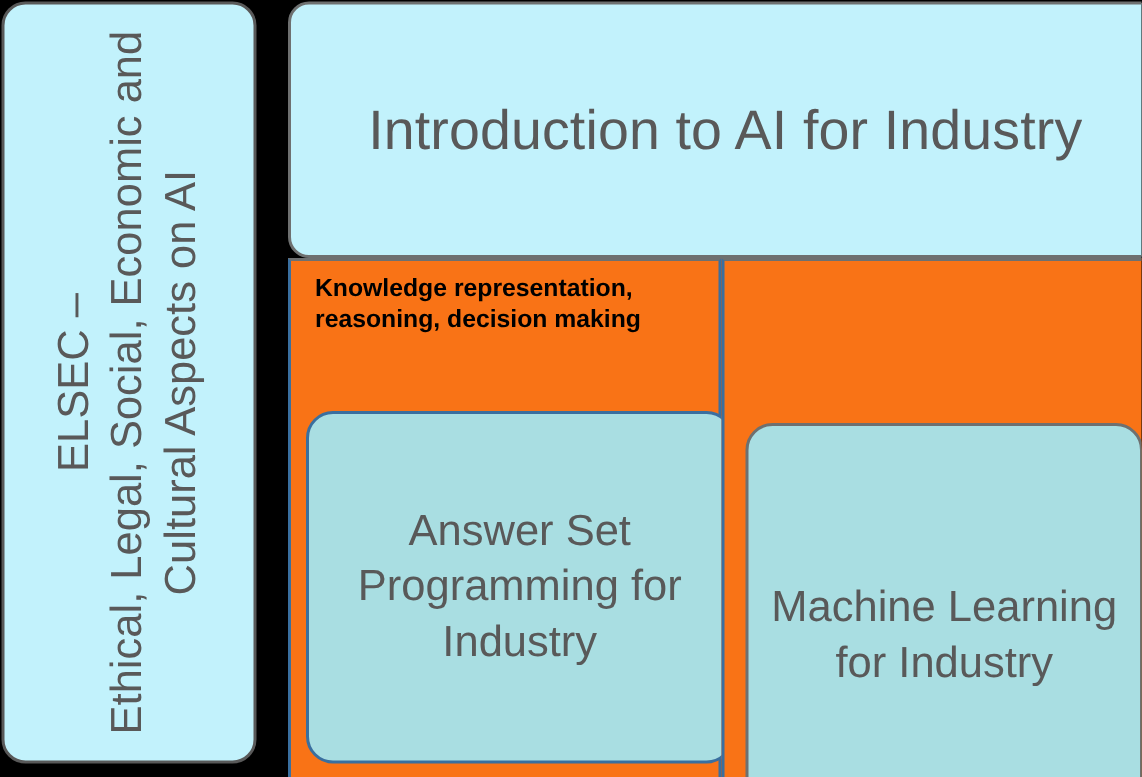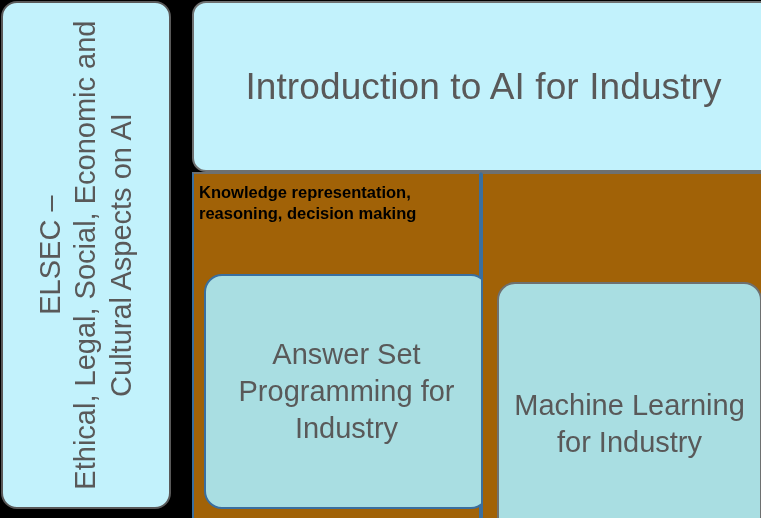--- a/index.html
+++ b/index.html
@@ -84,24 +84,24 @@
     text-align: center;
     letter-spacing: 0.1px;
   }
 
   
   .column {
     position: absolute;
     top: 172px;
     height: 346px;
     box-sizing: border-box;
-    background: #a16207;
+    background: #f97316;
     display: flex;
     flex-direction: column;
-    align-items: flex-start;
+    align-items: center;
   }
   #column-left {
     left: 0px;
     width: 289px;
     border-left: 2px solid #3a6f9f;
     border-right: 2px solid #3a6f9f;
     border-top: 2px solid #6e7070;
   }
   #column-right {
     left: 289px;

